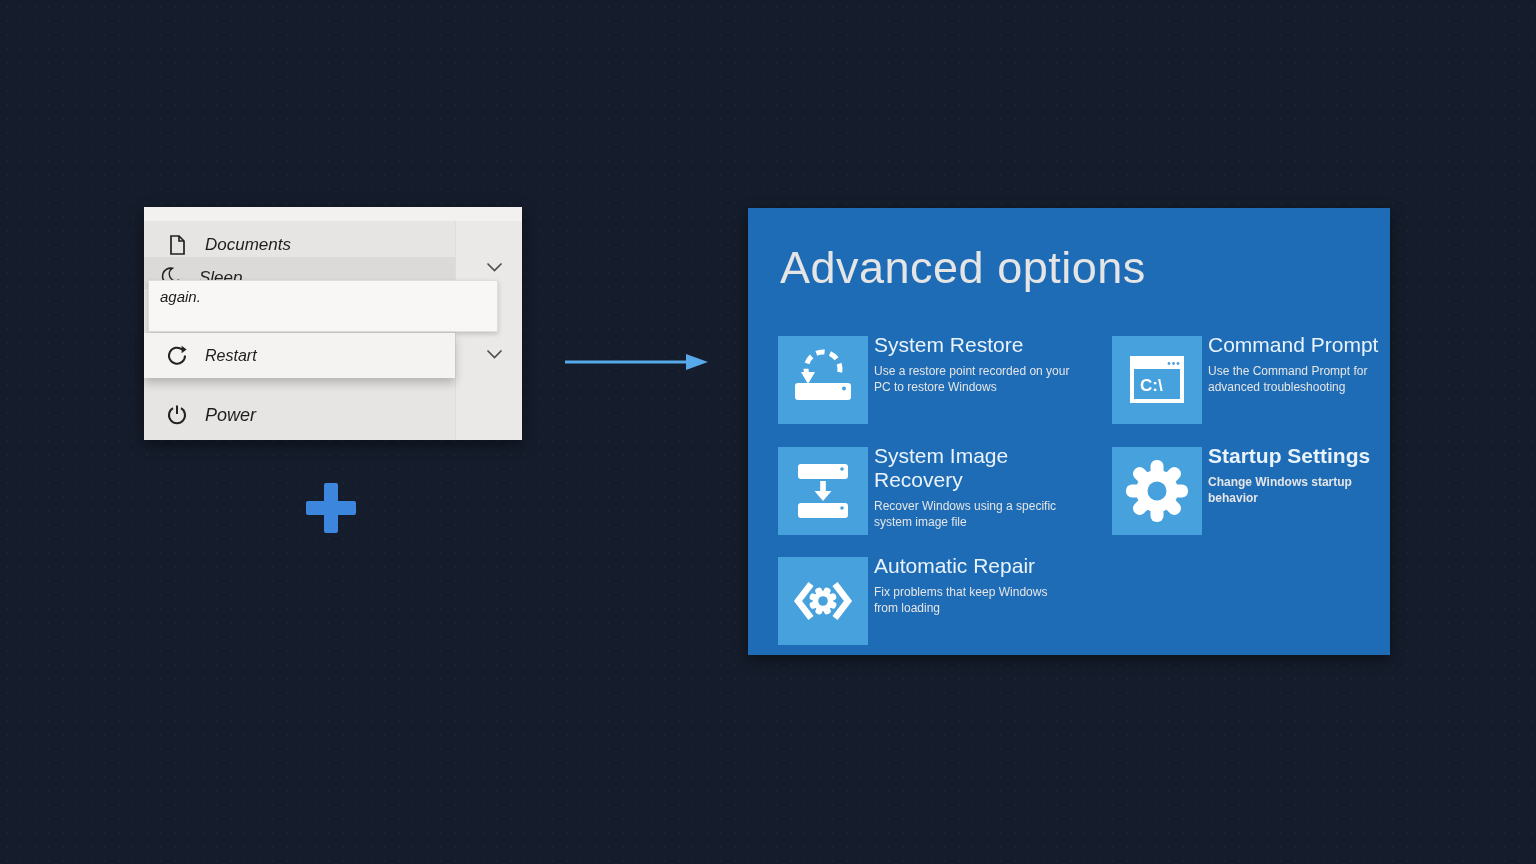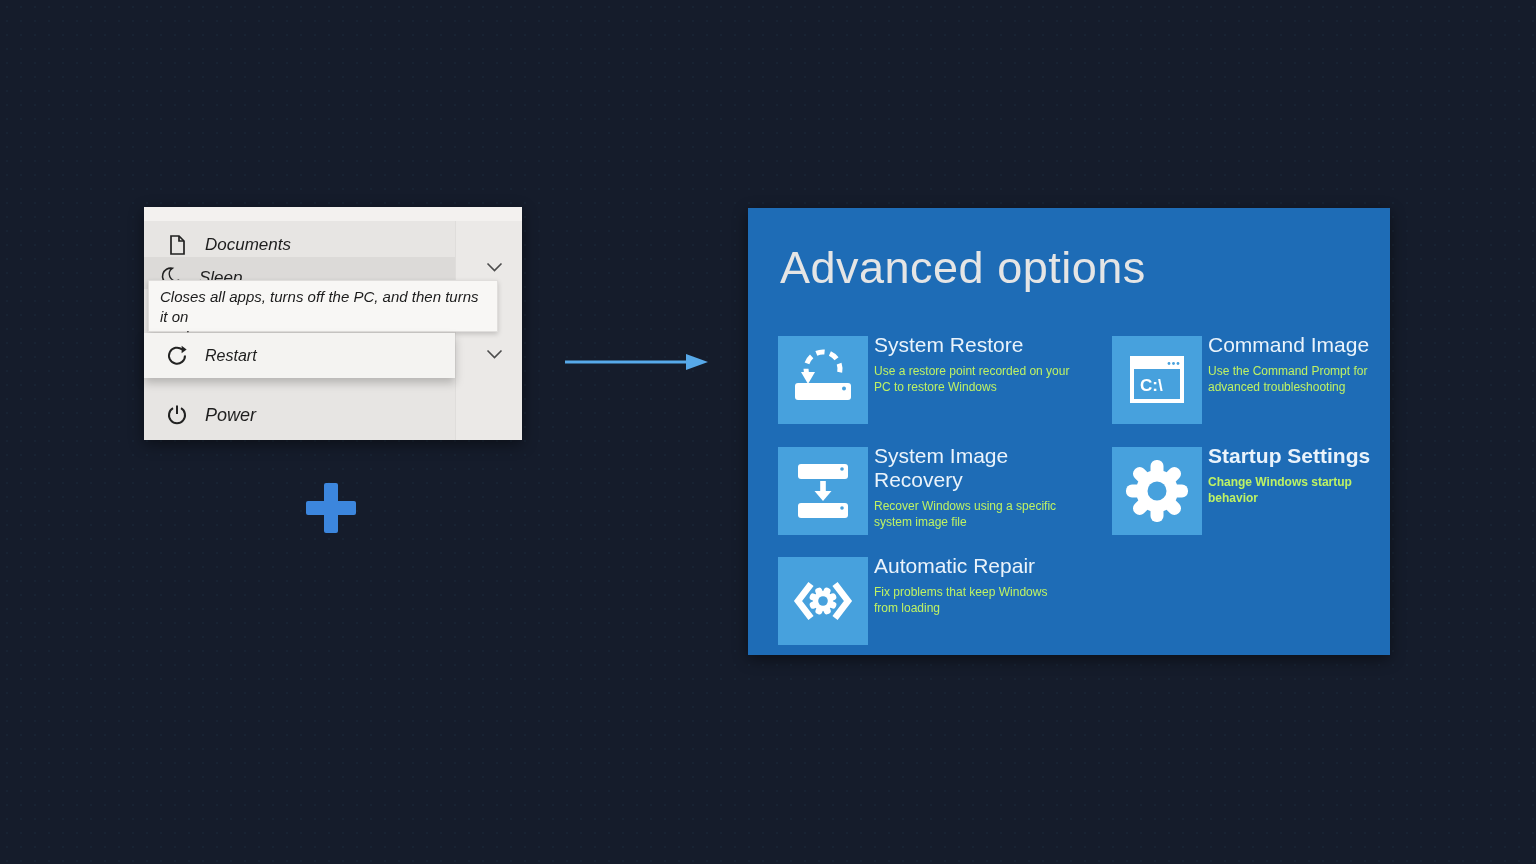--- a/index.html
+++ b/index.html
@@ -64,21 +64,21 @@
   .tile { position:absolute; display:flex; }
   .tile-1 { left:30px;  top:128px; }
   .tile-2 { left:364px; top:128px; }
   .tile-3 { left:30px;  top:239px; }
   .tile-4 { left:364px; top:239px;font-weight:bold; }
   .tile-5 { left:30px;  top:349px; }
   .tile-icon { width:90px; height:88px; background:#47a1dd; flex:0 0 auto;
                display:flex; align-items:center; justify-content:center; }
   .tile-text { padding-left:8px; margin-left:-2px; width:212px; }
   .tile-title { font-size:21px; line-height:24px; color:#eaf3fb; margin-top:-3px; }
-  .tile-desc  { font-size:12px; line-height:16px; color:#bef264; margin-top:6px; width:200px; }
+  .tile-desc  { font-size:12px; line-height:16px; color:#e5e5e5; margin-top:6px; width:200px; }
   .tile-2 .tile-desc, .tile-4 .tile-desc { width:190px; }
 </style>
 </head>
 <body>
 
 <div class="stage">
 
   <div class="start-panel">
     <div class="right-col"></div>
     <div class="top-strip"></div>
@@ -92,21 +92,20 @@
     </div>
 
     <div class="menu-row row-sleep">
       <svg class="mi" viewBox="0 0 22 22">
         <path d="M13.5 2.5 A 9 9 0 1 0 19.5 16 A 7.5 7.5 0 0 1 13.5 2.5 Z" fill="none" stroke="#222" stroke-width="1.7"></path>
       </svg>
       <span class="lbl">Sleep</span>
     </div>
 
     <div class="tooltip">
-      <div>Closes all apps, turns off the PC, and then turns it on</div>
       <div>again.</div>
     </div>
 
     <div class="menu-row row-restart">
       <svg class="mi" viewBox="0 0 22 22">
         <path d="M16.2 4.6 A 8 8 0 1 0 19 10.5" fill="none" stroke="#222" stroke-width="2"></path>
         <polygon points="15.6,0.8 15.6,8.2 20.6,4.5" fill="#222"></polygon>
       </svg>
       <span class="lbl">Restart</span>
     </div>
@@ -161,21 +160,21 @@
         <svg width="90" height="88" viewBox="0 0 90 88">
           <rect x="20" y="22" width="50" height="43" fill="none" stroke="#fff" stroke-width="4"></rect>
           <rect x="20" y="22" width="50" height="11" fill="#fff"></rect>
           <circle cx="57" cy="27.5" r="1.4" fill="#47a1dd"></circle>
           <circle cx="61.5" cy="27.5" r="1.4" fill="#47a1dd"></circle>
           <circle cx="66" cy="27.5" r="1.4" fill="#47a1dd"></circle>
           <text x="28" y="55" font-size="17" font-weight="bold" fill="#fff">C:\</text>
         </svg>
       </div>
       <div class="tile-text">
-        <div class="tile-title">Command Image</div>
+        <div class="tile-title">Command Prompt</div>
         <div class="tile-desc">Use the Command Prompt for advanced troubleshooting</div>
       </div>
     </div>
 
     <div class="tile tile-3">
       <div class="tile-icon">
         <svg width="90" height="88" viewBox="0 0 90 88">
           <rect x="20" y="17" width="50" height="15" rx="3" fill="#fff"></rect>
           <circle cx="64" cy="22" r="1.8" fill="#47a1dd"></circle>
           <rect x="42.2" y="34" width="5.6" height="12" fill="#fff"></rect>

